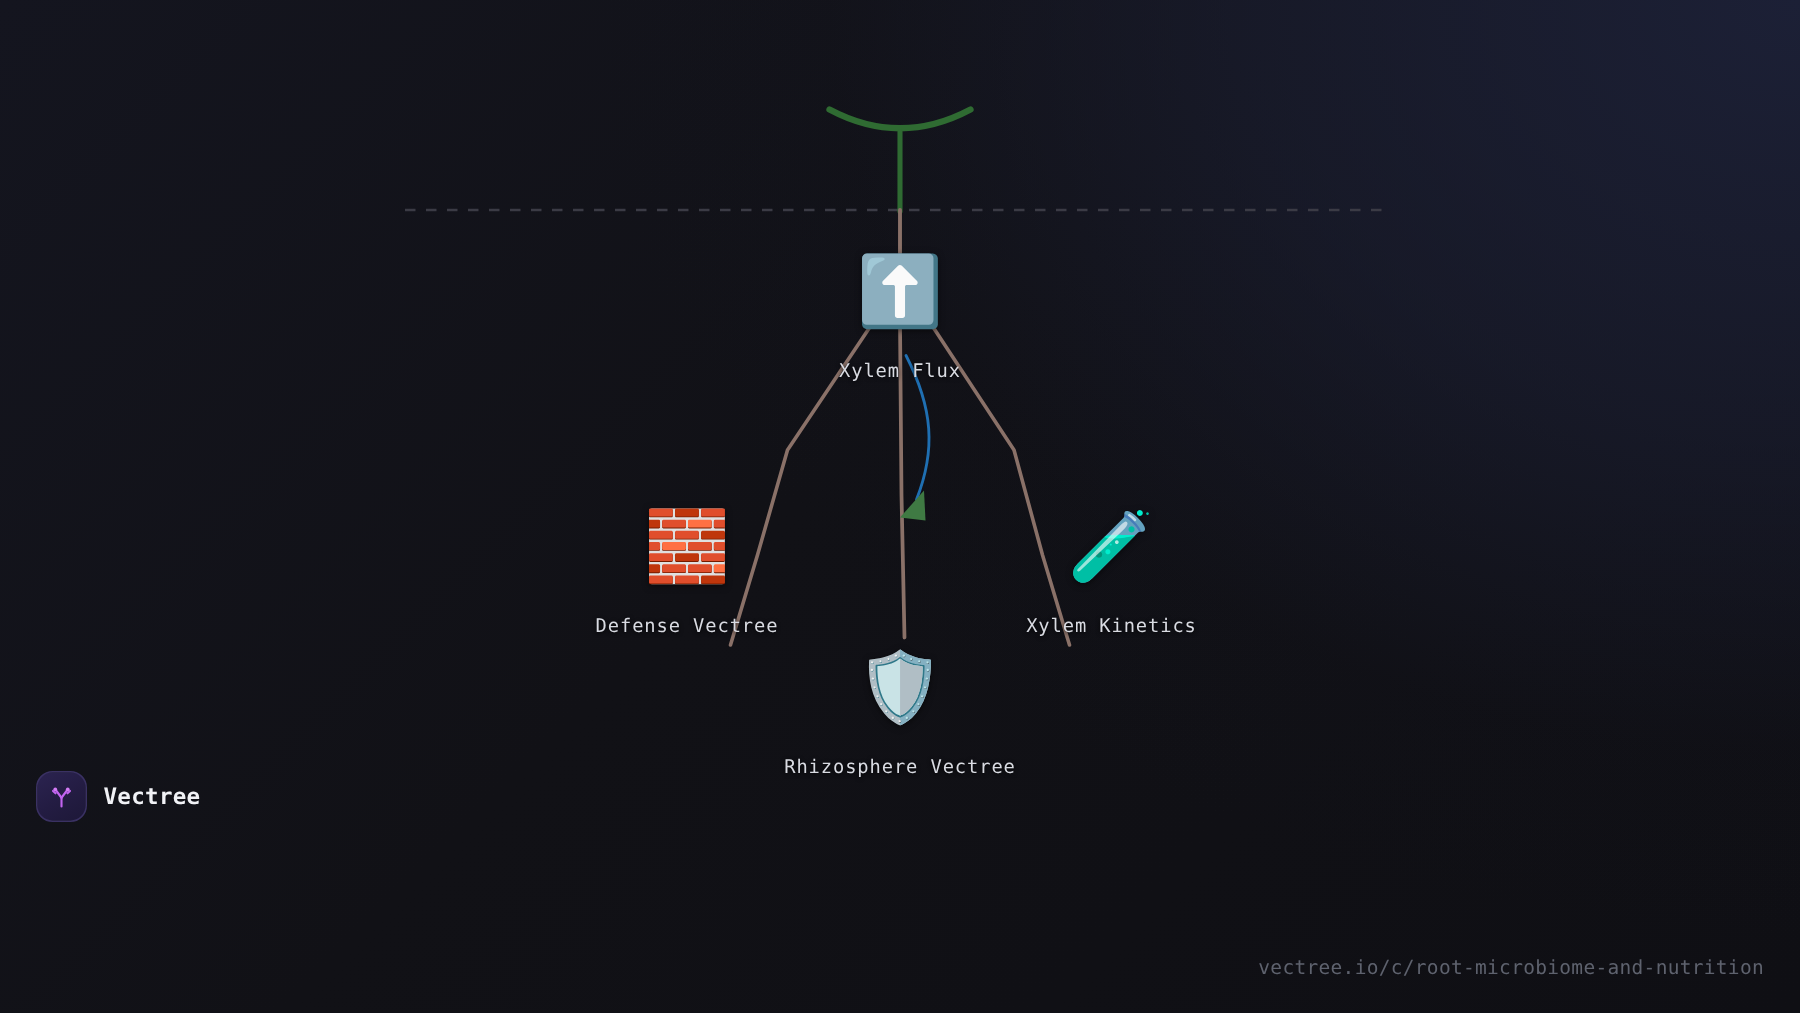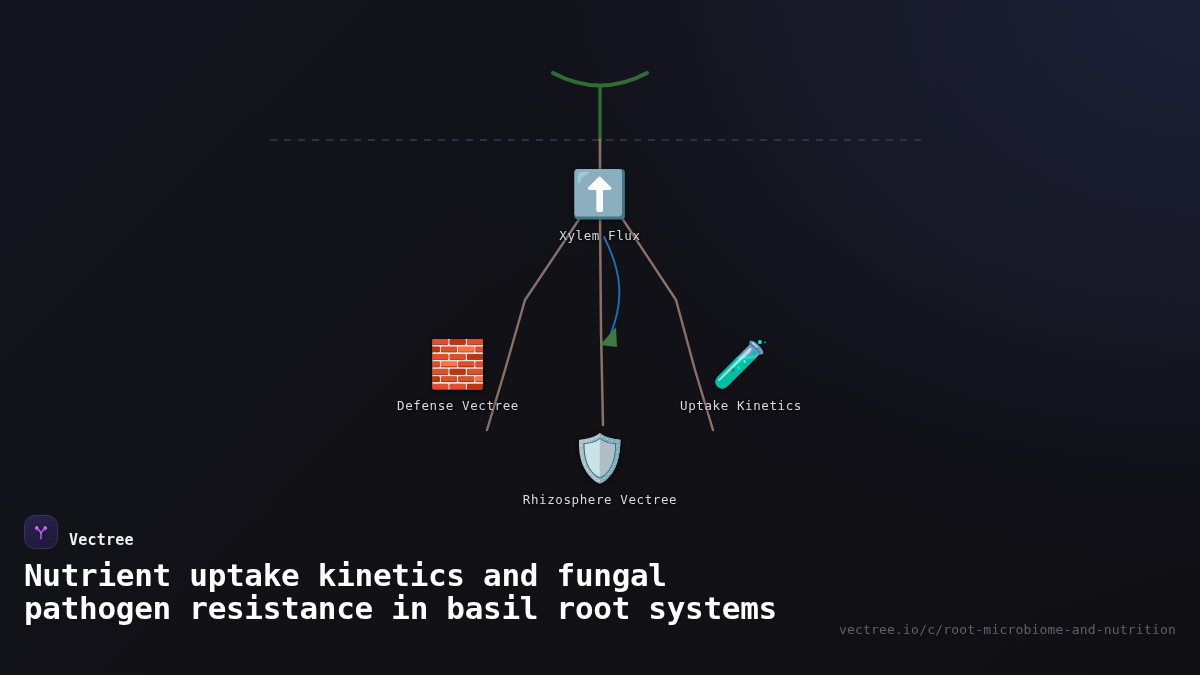--- a/index.html
+++ b/index.html
@@ -46,38 +46,38 @@
   }
   .node-emoji {
     font-size: 46px;
     line-height: 52px;
     height: 52px;
     display: block;
     text-align: center;
     filter: drop-shadow(0 1px 2px rgba(0,0,0,0.55));
   }
   .node-label {
-    margin-top: 8px;
+    margin-top: 19px;
     font-size: 12.5px;
     letter-spacing: 0.6px;
     color: #d9dbe2;
     white-space: nowrap;
     text-shadow: 0 1px 3px rgba(0,0,0,0.9);
   }
 
   
   #footer {
     position: absolute;
     left: 0; right: 0; bottom: 0;
     height: 178px;
     padding: 16px 24px 18px 24px;
   }
   #brand {
     display: flex;
-    align-items: flex-end;
+    align-items: center;
     gap: 11px;
     height: 36px;
   }
   #brand-logo {
     width: 34px;
     height: 34px;
     border-radius: 11px;
     background: linear-gradient(150deg, #2b2350 0%, #231c42 55%, #1d1838 100%);
     border: 1px solid #3a3163;
     display: flex;
@@ -96,21 +96,21 @@
     font-size: 31px;
     font-weight: bold;
     line-height: 1.05;
     color: #ffffff;
     letter-spacing: -0.3px;
     max-width: 800px;
   }
   #url {
     position: absolute;
     right: 24px;
-    bottom: 38px;
+    bottom: 22px;
     font-size: 13px;
     color: #5e626e;
     letter-spacing: 0.2px;
     white-space: nowrap;
   }
 </style>
 </head>
 <body>
 
 <div id="root">
@@ -140,21 +140,21 @@
     <span class="node-label">Xylem Flux</span>
   </div>
 
   <div class="node" style="left:458px; top:338px;">
     <span class="node-emoji">🧱</span>
     <span class="node-label">Defense Vectree</span>
   </div>
 
   <div class="node" style="left:741px; top:338px;">
     <span class="node-emoji">🧪</span>
-    <span class="node-label">Uptake Kinetics</span>
+    <span class="node-label">Xylem Kinetics</span>
   </div>
 
   <div class="node" style="left:600px; top:432px;">
     <span class="node-emoji">🛡️</span>
     <span class="node-label">Rhizosphere Vectree</span>
   </div>
 
   <div id="footer">
 
     <div id="brand">
@@ -167,18 +167,17 @@
             <path d="M7.2 9.4 L5.2 7.6"></path>
             <path d="M16.8 9.4 L18.8 7.6"></path>
           </g>
           <circle cx="7.0" cy="6.2" r="1.5" fill="#d47bf5"></circle>
           <circle cx="17.0" cy="6.2" r="1.5" fill="#d47bf5"></circle>
         </svg>
       </div>
       <span id="brand-name">Vectree</span>
     </div>
 
-    <h1 id="title">Nutrient uptake kinetics and fungal pathogen resistance in basil root systems</h1>
 
     <span id="url">vectree.io/c/root-microbiome-and-nutrition</span>
   </div>
 
 </div>
 
 </body></html>

